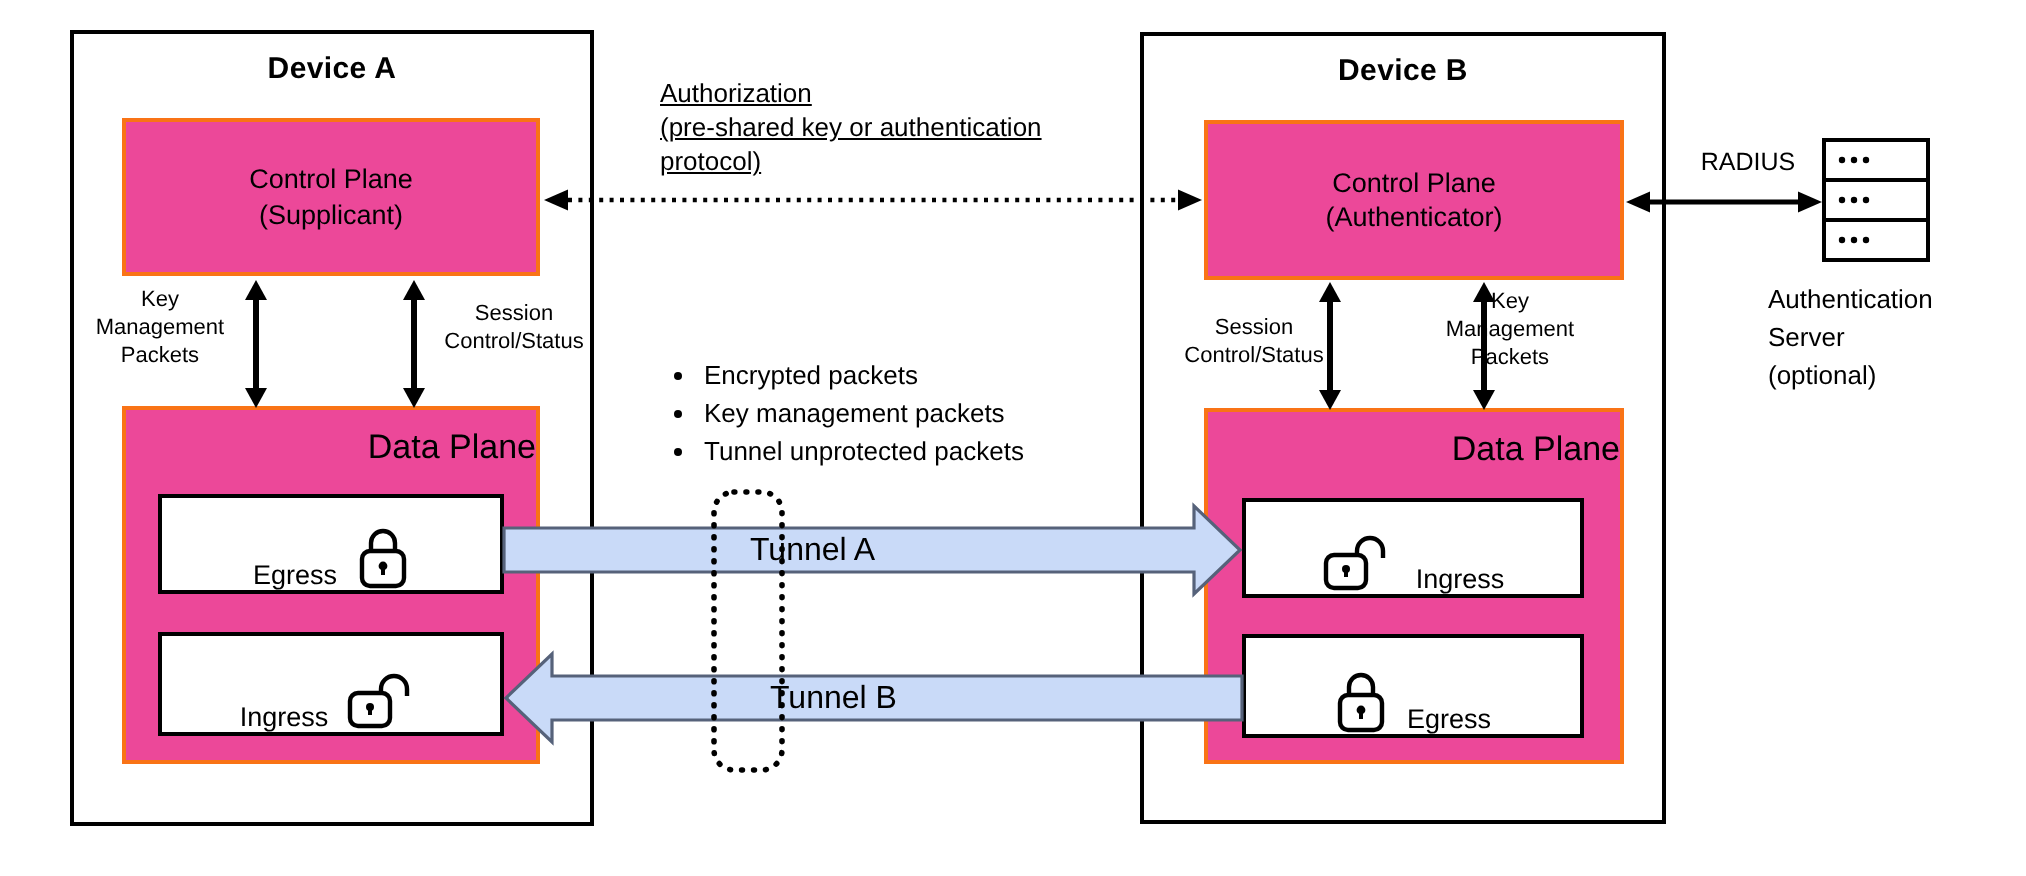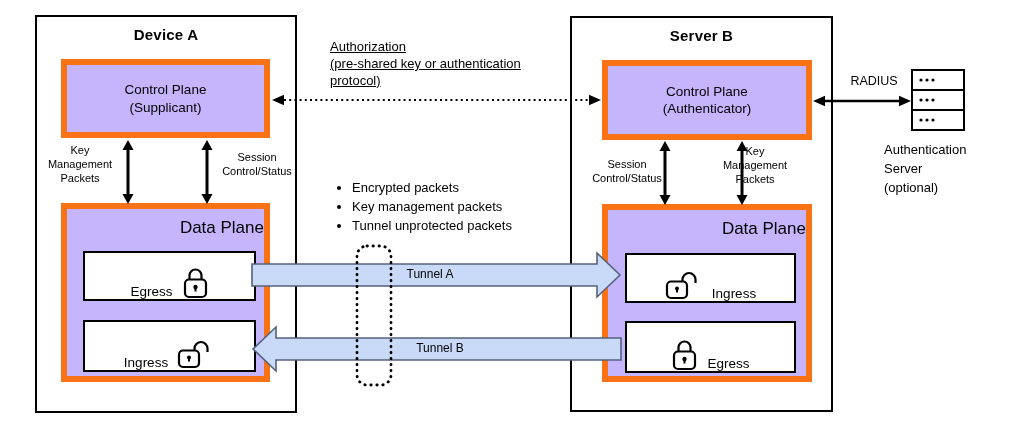--- a/index.html
+++ b/index.html
@@ -14,21 +14,21 @@
   .device {
     position:absolute; background:#fff; border:2.5px solid #000;
   }
   .device-title {
     position:absolute; top:9px; left:0; right:0; text-align:center;
     font-size:15px; font-weight:bold; letter-spacing:.2px;
   }
 
   
   .plane {
-    position:absolute; background:#c4b5fd; border:6px solid #f97316;
+    position:absolute; background:#ec4899; border:2px solid #f97316;
   }
   .plane-title { position:absolute; top:9px; left:0; right:0; text-align:right; font-size:17px; }
   .cp-label {
     position:absolute; inset:0; display:flex; align-items:center; justify-content:center;
     text-align:center; font-size:13.5px; line-height:1.28;
   }
 
   
   .port {
     position:absolute; background:#fff; border:2px solid #000;
@@ -46,21 +46,21 @@
   .auth-label {
     position:absolute; left:330px; top:38px; width:260px; text-align:left;
     font-size:13px; line-height:17px;text-decoration:underline;
   }
   .legend {
     position:absolute; left:352px; top:178px; list-style:disc outside; 
   }
   .legend li { font-size:13px; line-height:19px; margin:0 15px 0 0; }
 
   .tunnel-label {
-    position:absolute; width:110px; text-align:center; font-size:12px; z-index:4;
+    position:absolute; width:110px; font-size:16px; z-index:4;
   }
   .radius-label {
     position:absolute; left:843px; top:74px; width:62px; text-align:center; font-size:12.5px;
   }
   .server-label {
     position:absolute; left:884px; top:140px; width:112px; 
     font-size:13px; line-height:19px;
   }
 
   
@@ -107,21 +107,21 @@
           <path d="M17.5 15 V12.5 a6.5 6.5 0 0 1 13 0 V16" fill="none" stroke="#000" stroke-width="2.2"></path>
           <rect x="2" y="14.5" width="20" height="16.5" rx="4" fill="#fff" stroke="#000" stroke-width="2.2"></rect>
           <circle cx="12" cy="21.5" r="2" fill="#000"></circle>
           <path d="M12 21.5 L12 25.5" stroke="#000" stroke-width="2"></path>
         </svg>
       </div>
     </div>
   </div>
 
   <div class="device" style="left:570px; top:16px; width:263px; height:396px;">
-    <div class="device-title">Server B</div>
+    <div class="device-title">Device B</div>
 
     <div class="plane" style="left:30px; top:42px; width:210px; height:80px;">
       <div class="cp-label ml">Control Plane
 (Authenticator)</div>
     </div>
 
     <div class="link-label ml" style="left:13px; top:140px; width:84px;">Session
 Control/Status</div>
     <div class="link-label ml" style="left:141px; top:127px; width:84px;">Key
 Management

